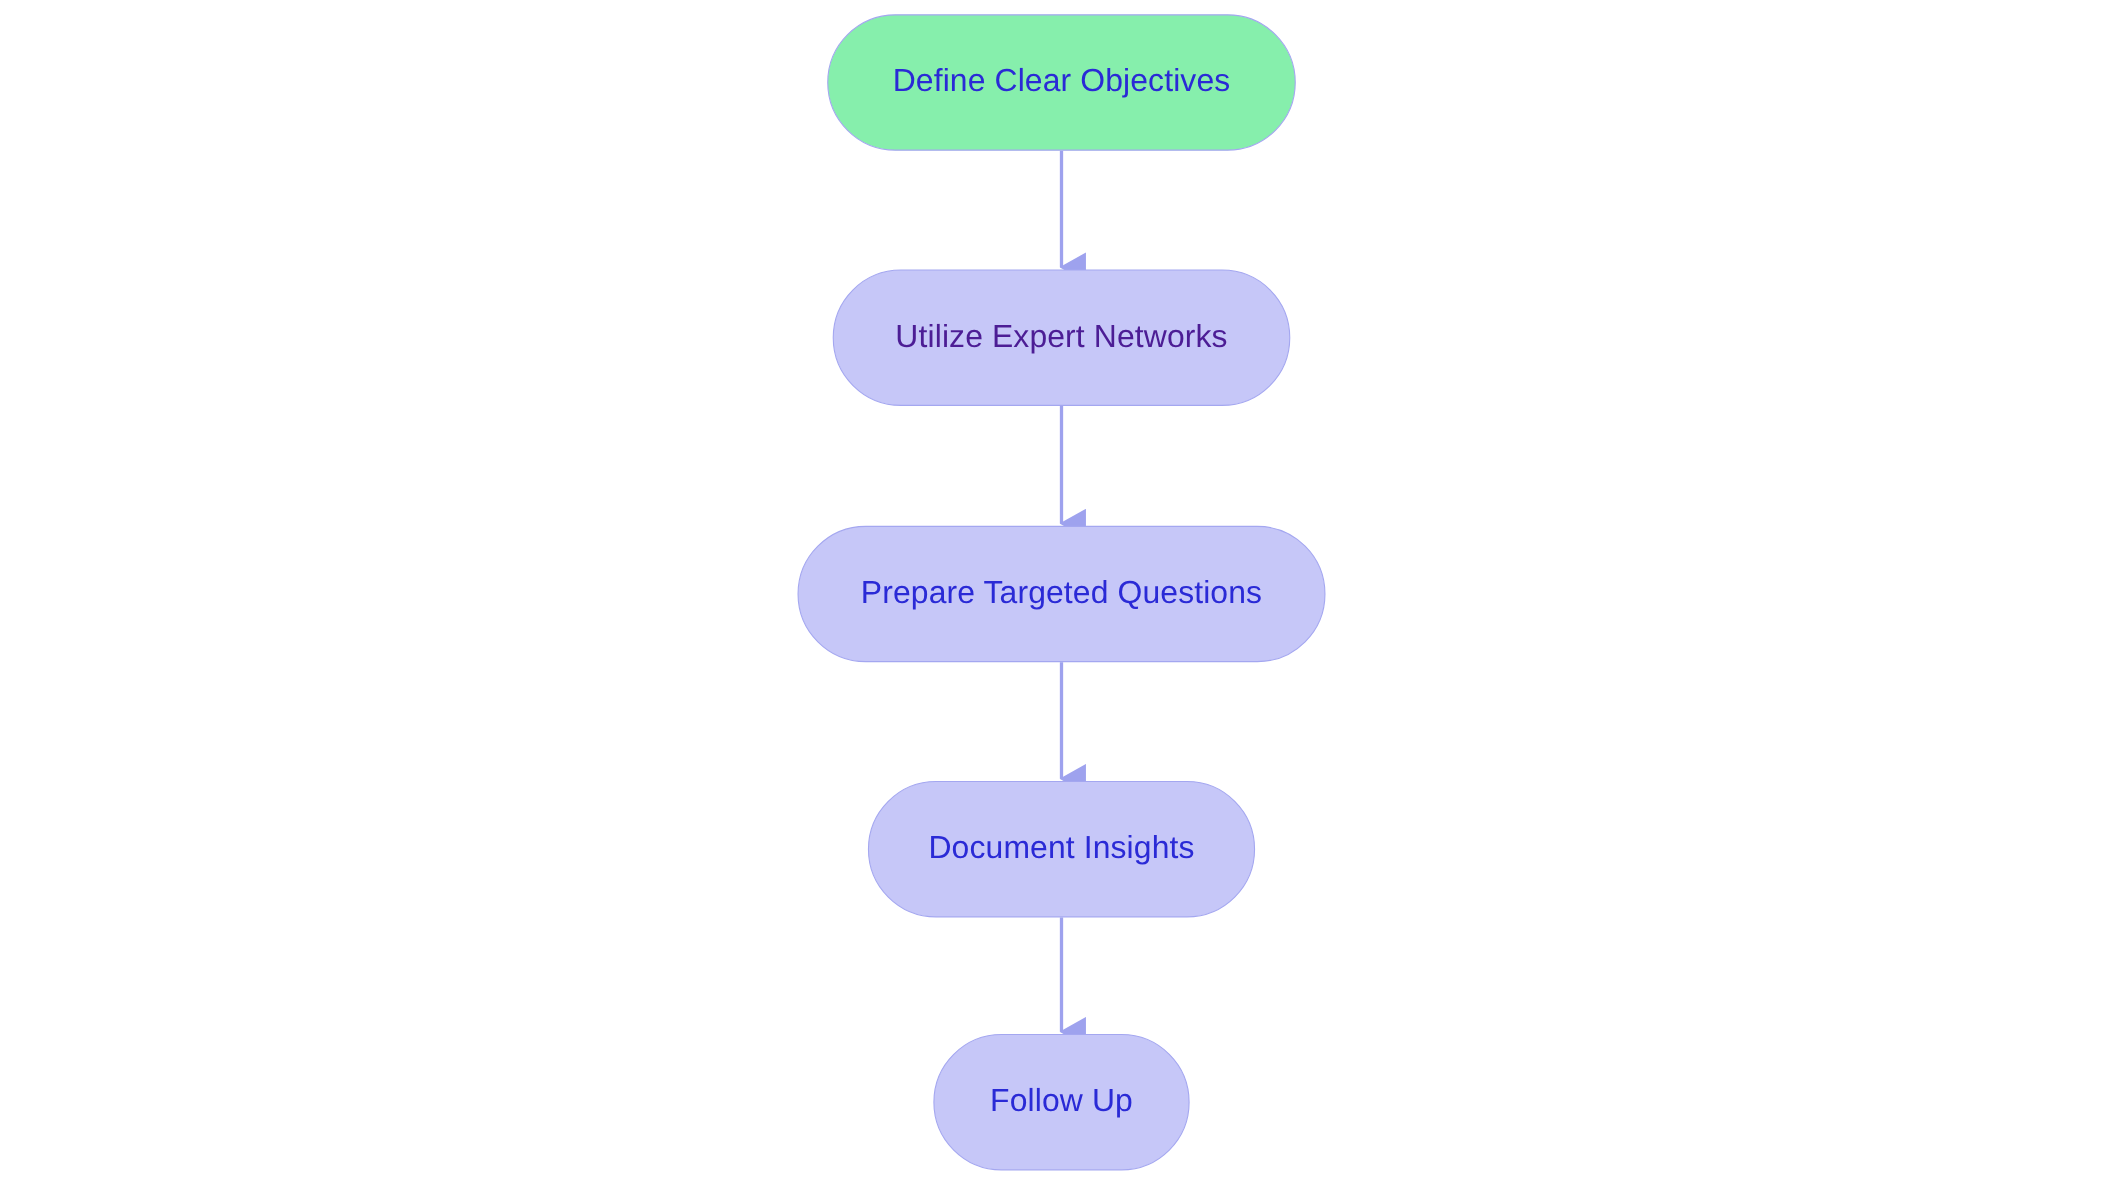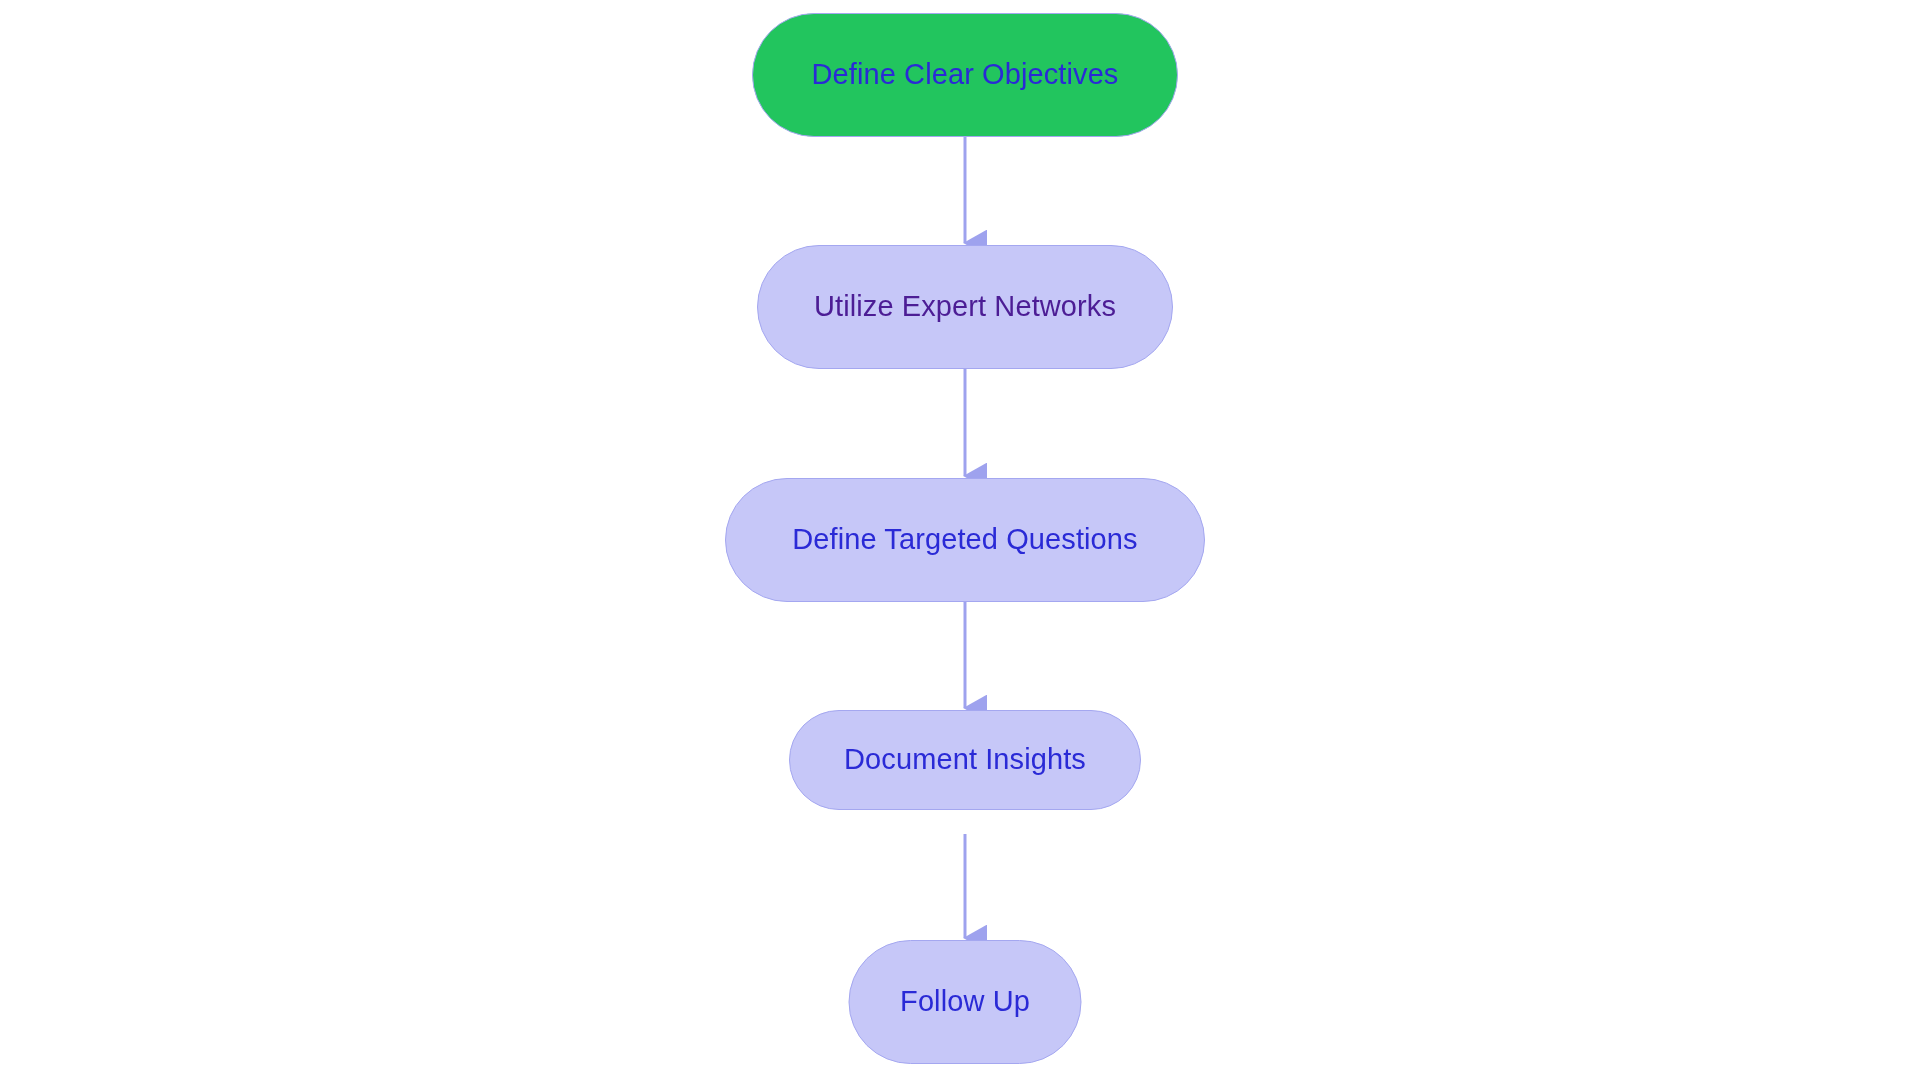--- a/index.html
+++ b/index.html
@@ -68,30 +68,30 @@
     </defs>
     <g id="connector-group">
         <line x1="965" y1="137" x2="965" y2="243" stroke="#9ea2ee" stroke-width="3" marker-end="url(#arrowhead)"></line>
         <line x1="965" y1="369" x2="965" y2="476" stroke="#9ea2ee" stroke-width="3" marker-end="url(#arrowhead)"></line>
         <line x1="965" y1="602" x2="965" y2="708" stroke="#9ea2ee" stroke-width="3" marker-end="url(#arrowhead)"></line>
         <line x1="965" y1="834" x2="965" y2="938" stroke="#9ea2ee" stroke-width="3" marker-end="url(#arrowhead)"></line>
       </g>
   </svg>
 
   <div id="node-layer">
-      <div class="flow-node" style="left: 965px; top: 13px; width: 426px; height: 124px; background: #22c55e; border-color: rgb(164, 167, 240); border-radius: 62px;">
+      <div class="flow-node" style="left: 965px; top: 13px; width: 426px; height: 124px; background: #86efac; border-color: rgb(164, 167, 240); border-radius: 62px;">
         <span class="flow-node-label" style="color: rgb(42, 42, 214);">Define Clear Objectives</span>
       </div>
       <div class="flow-node" style="left: 965px; top: 245px; width: 416px; height: 124px; background: rgb(198, 199, 248); border-color: rgb(164, 167, 240); border-radius: 62px;">
         <span class="flow-node-label" style="color: #4c1d95;">Utilize Expert Networks</span>
       </div>
       <div class="flow-node" style="left: 965px; top: 478px; width: 480px; height: 124px; background: rgb(198, 199, 248); border-color: rgb(164, 167, 240); border-radius: 62px;">
-        <span class="flow-node-label" style="color: rgb(42, 42, 214);">Define Targeted Questions</span>
+        <span class="flow-node-label" style="color: rgb(42, 42, 214);">Prepare Targeted Questions</span>
       </div>
-      <div class="flow-node" style="left: 965px; top: 710px; width: 352px; height: 100px; background: rgb(198, 199, 248); border-color: rgb(164, 167, 240); border-radius: 62px;">
+      <div class="flow-node" style="left: 965px; top: 710px; width: 352px; height: 124px; background: rgb(198, 199, 248); border-color: rgb(164, 167, 240); border-radius: 62px;">
         <span class="flow-node-label" style="color: rgb(42, 42, 214);">Document Insights</span>
       </div>
       <div class="flow-node" style="left: 965px; top: 940px; width: 233px; height: 124px; background: rgb(198, 199, 248); border-color: rgb(164, 167, 240); border-radius: 62px; justify-content: center;">
         <span class="flow-node-label" style="color: rgb(42, 42, 214);">Follow Up</span>
       </div>
     </div>
 
 </div>
 
 </body></html>

